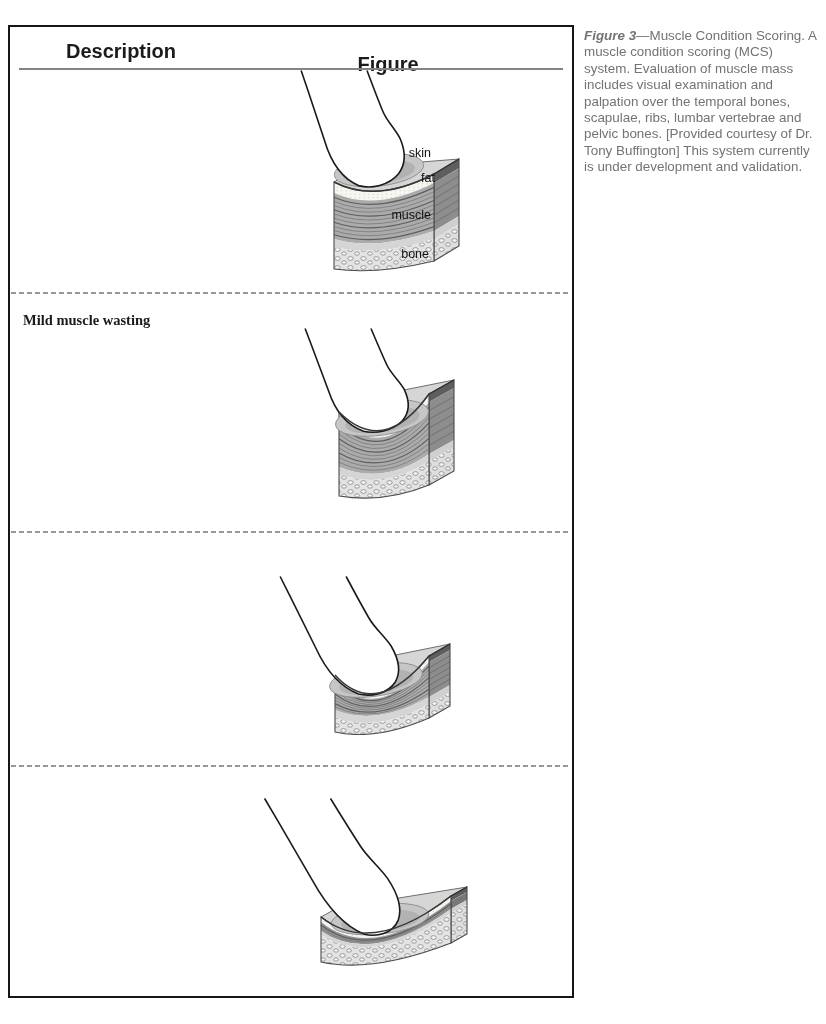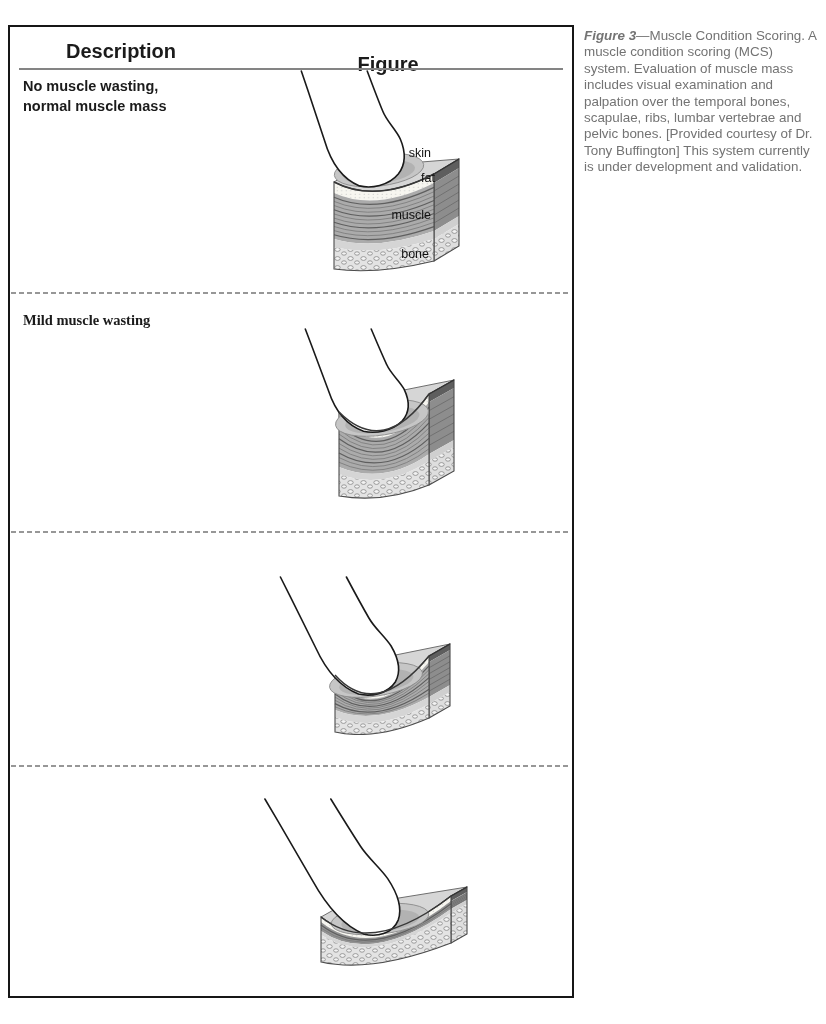--- a/index.html
+++ b/index.html
@@ -38,22 +38,20 @@
 </head>
 <body>
 
 <div class="page">
 
   <div class="mcs-box">
     <div class="col-header hdr-desc">Description</div>
     <div class="col-header hdr-fig">Figure</div>
     <div class="header-line"></div>
 
-    <div class="row-desc desc1">No muscle wasting,
-normal muscle mass</div>
     <div class="row-desc desc2">Mild muscle wasting</div>
 
     <div class="row-divider div1"></div>
     <div class="row-divider div2"></div>
     <div class="row-divider div3"></div>
 
     <svg id="fig0" class="mcs-fig" viewBox="0 0 190 212" width="190" height="212">
         <defs>
           <pattern id="peb0" width="13" height="9" patternUnits="userSpaceOnUse">
             <ellipse cx="3.5" cy="2.5" rx="2.7" ry="1.9" fill="#f3f3f3" stroke="#858585" stroke-width="0.8"></ellipse>

